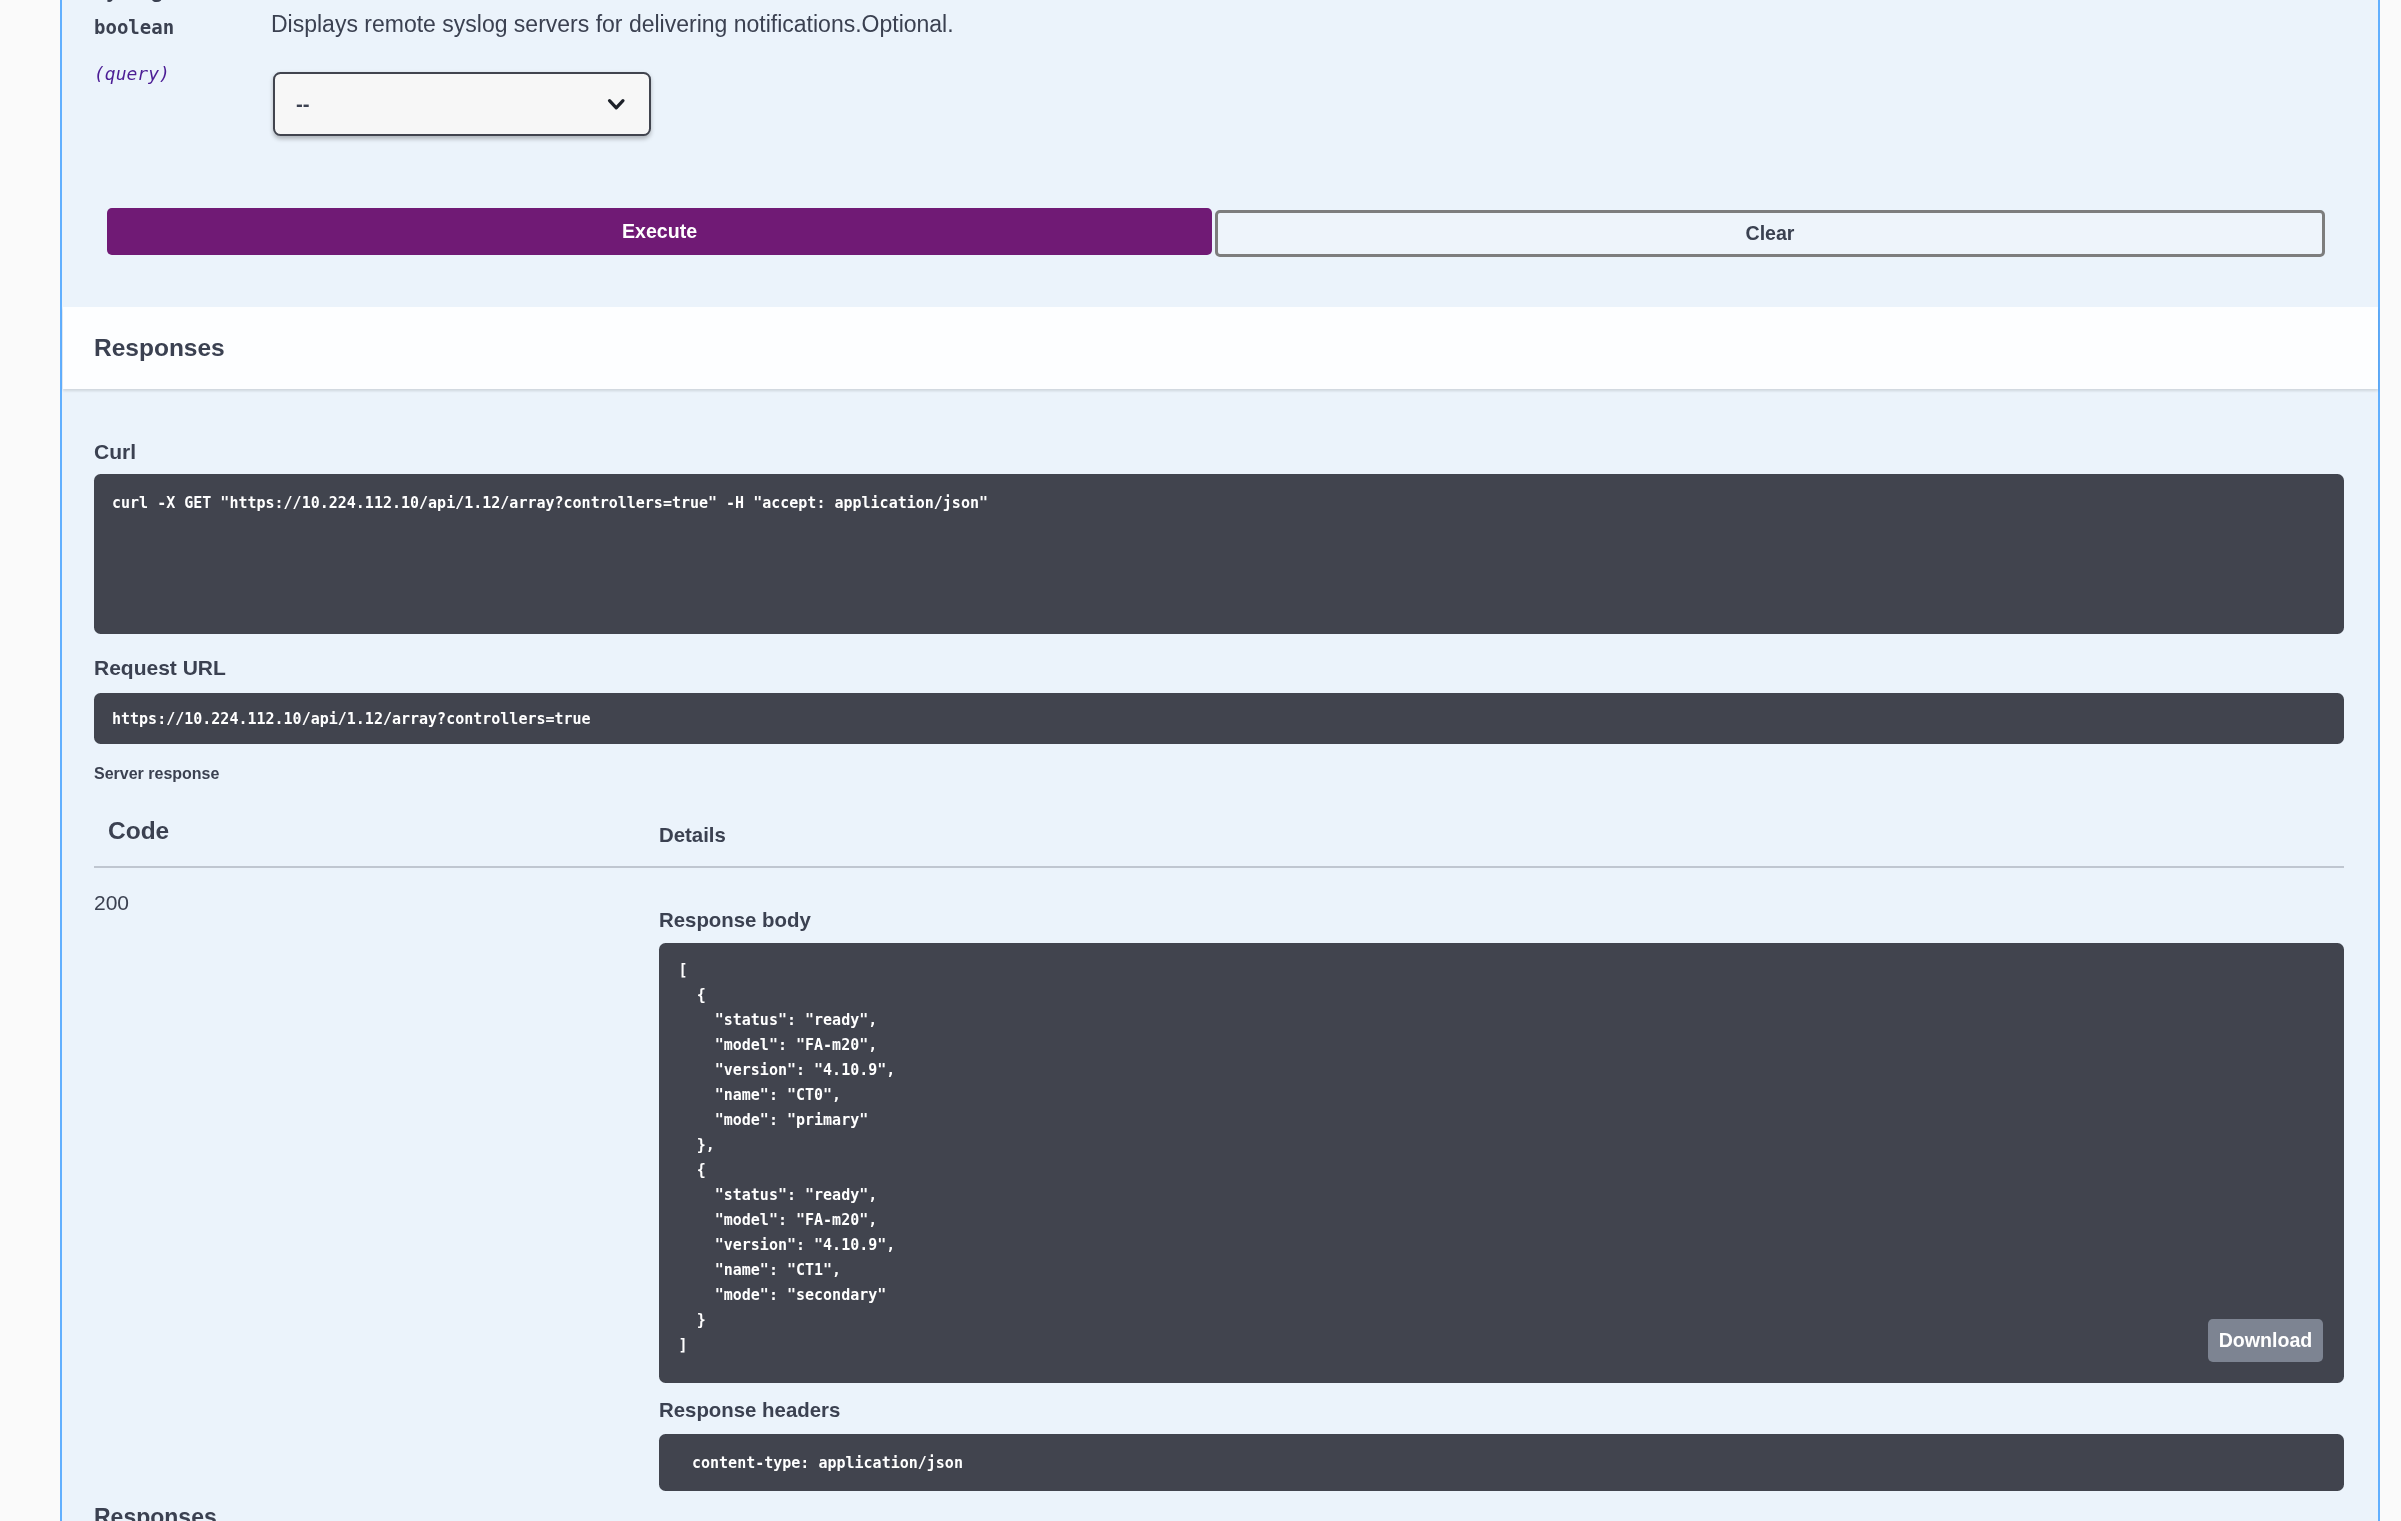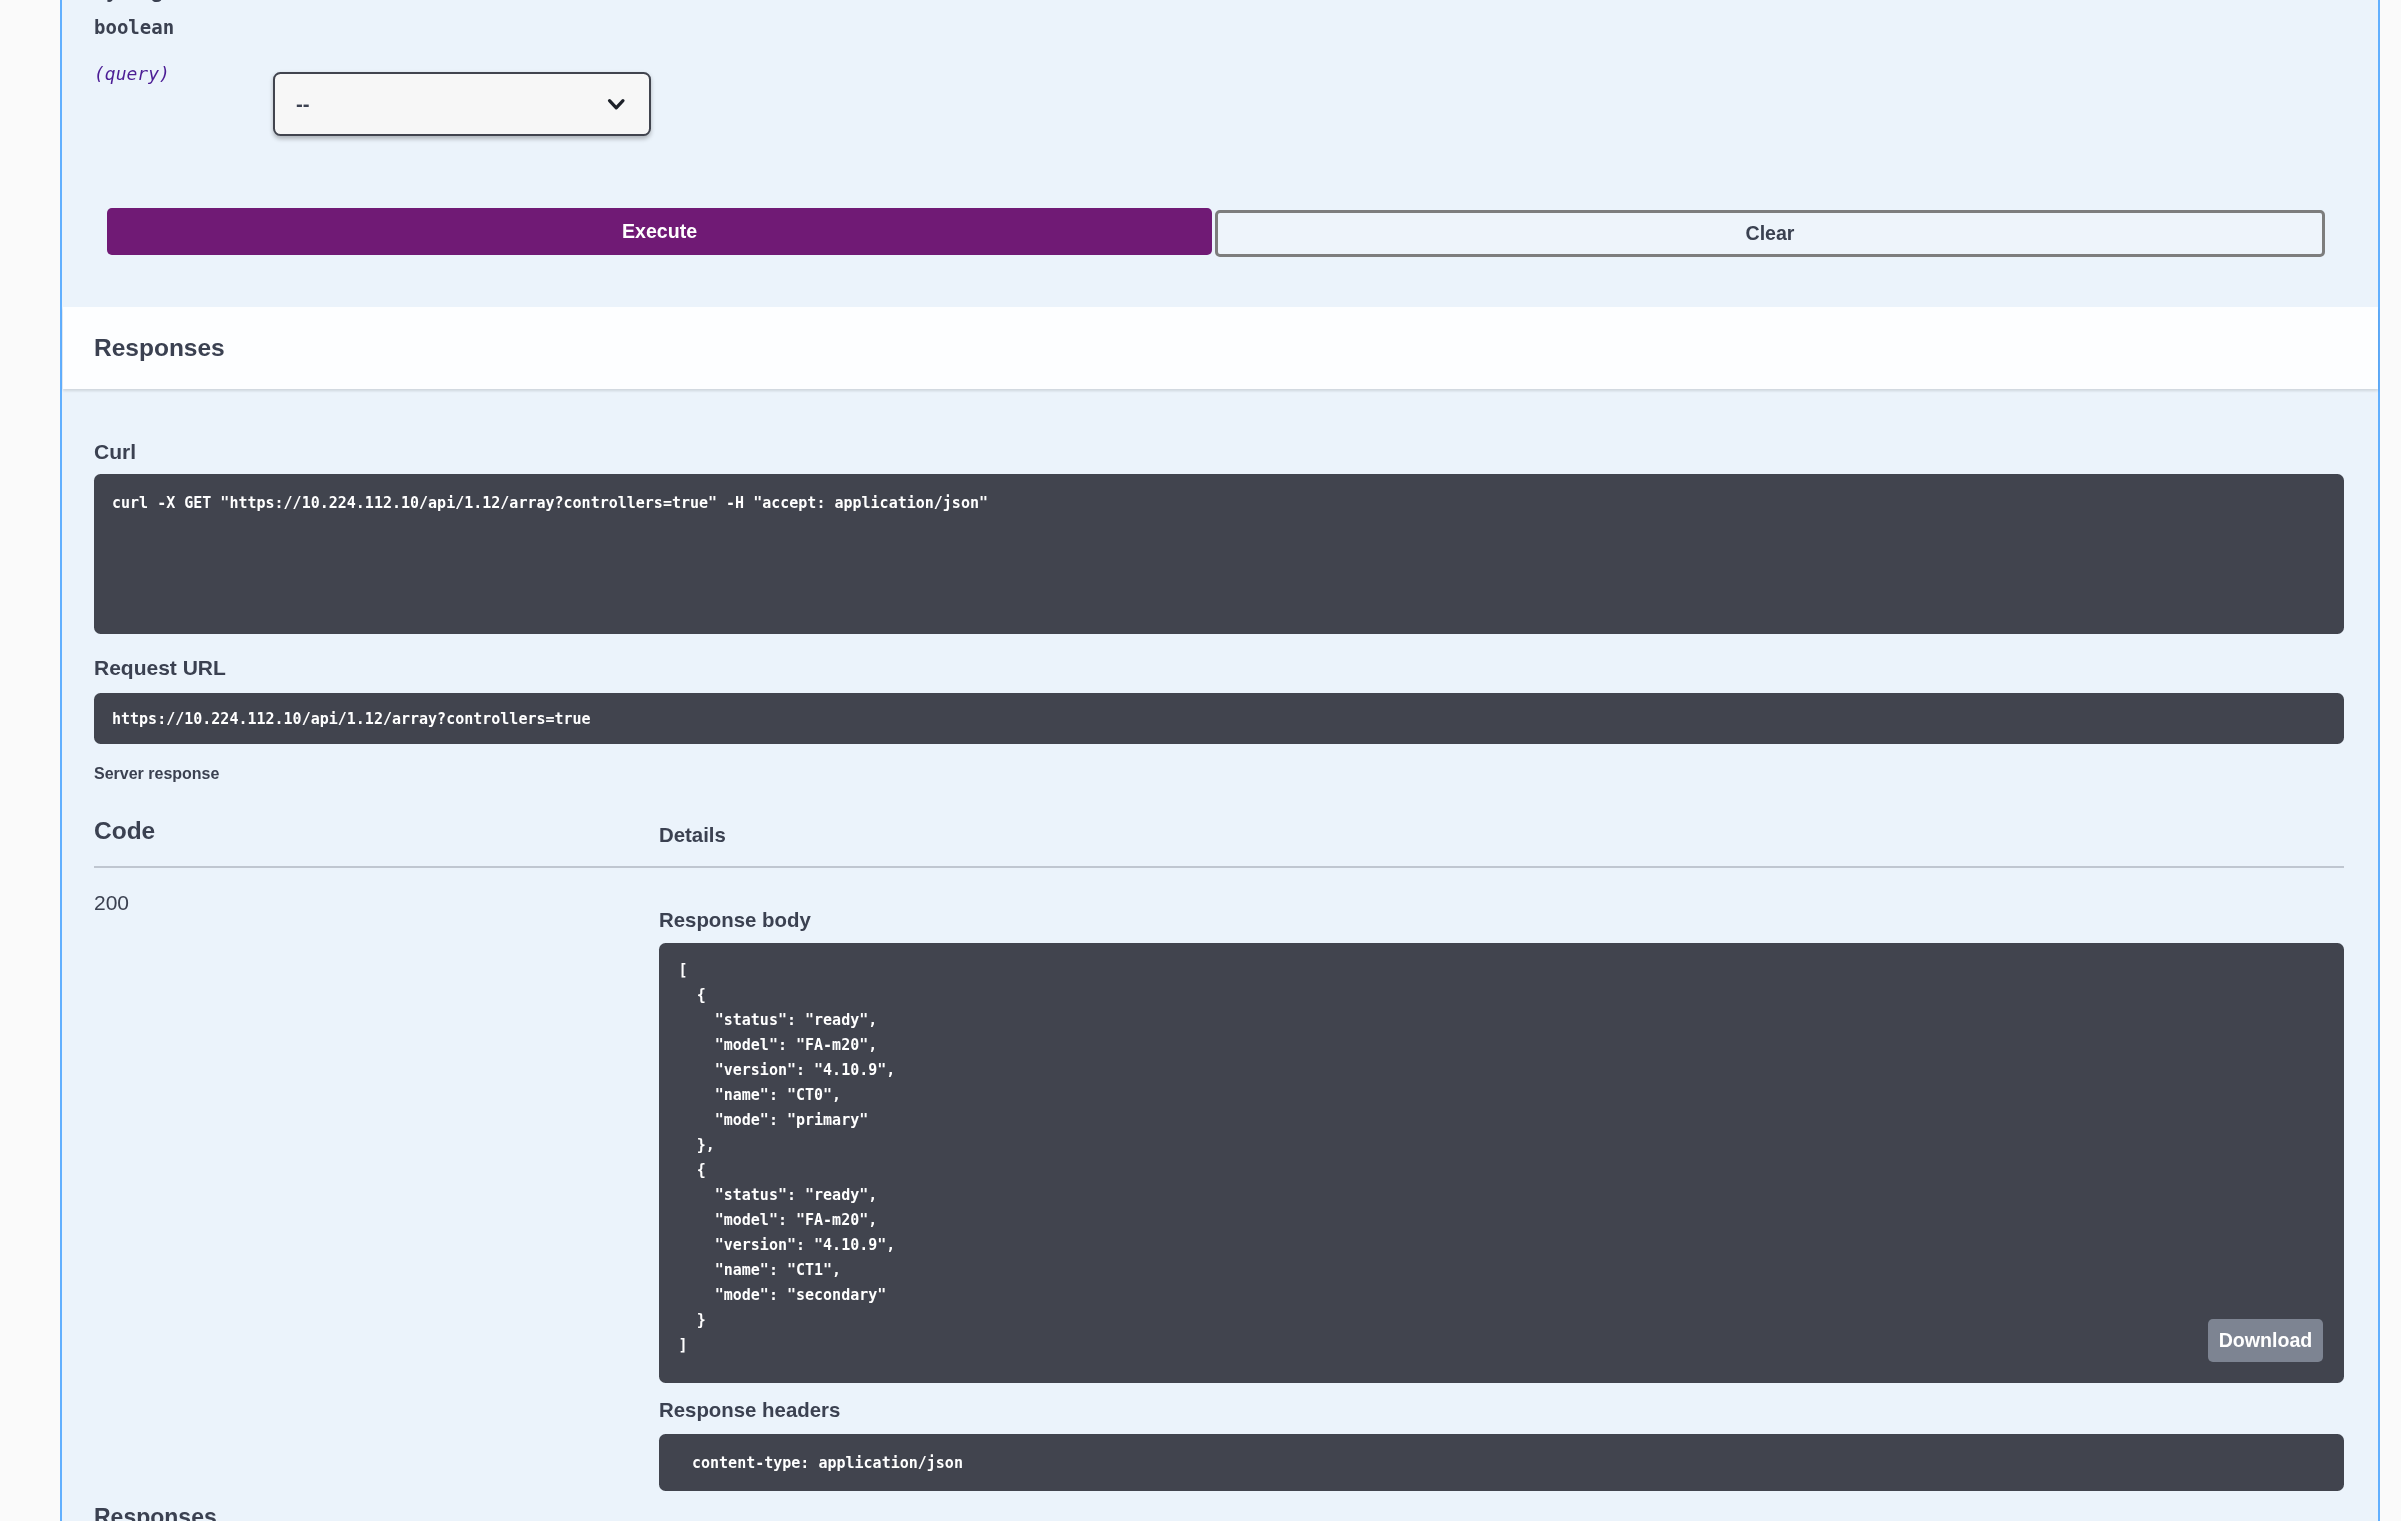--- a/index.html
+++ b/index.html
@@ -55,21 +55,21 @@
   .responses-band .title { margin-left:31px; font-size:24.5px; font-weight:bold; }
 
   .curl-label   { left:94px; top:440px;  font-size:21px; }
   .curl-block   { left:94px; top:474px;  width:2250px; height:160px; }
   .curl-block pre { margin:0; padding:19.6px 18px; white-space:pre; }
 
   .requrl-label { left:94px; top:656px;  font-size:21px; }
   .requrl-block { left:94px; top:693px;  width:2250px; height:51px; display:flex; align-items:center; padding-left:18px; }
 
   .srv-label    { left:94px; top:765px;  font-size:16px; }
-  .code-header  { left:94px; top:817px; font-size:24.5px; }
+  .code-header  { left:108px; top:817px; font-size:24.5px; }
   .details-header{ left:659px; top:824px; font-size:20.4px; }
   .tbl-divider  { left:94px; top:866px; width:2250px; height:1.6px; background:rgba(59,65,81,.25); }
   .status-code  { left:94px; top:891px; font-size:21px; }
 
   .rb-label     { left:659px; top:909px; font-size:20.4px; }
   .rb-block     { left:659px; top:943px; width:1685px; height:440px; }
   .rb-block pre { margin:0; padding:14.7px 19.6px; white-space:pre; line-height:25px; }
   .btn-download {
     position:absolute; right:21px; bottom:21px; width:115px; height:43px;
     background:#7d8492; border:none; border-radius:4.9px; color:#ffffff;
@@ -84,20 +84,21 @@
 </head>
 <body>
 
 <div class="stage">
 
   <div class="opblock-bg"></div>
 
   <div class="abs param-name">syslogserver</div>
   <div class="abs param-type mono">boolean</div>
   <div class="abs param-in mono">(query)</div>
+  <div class="abs param-desc">Displays remote syslog servers for delivering notifications.Optional.</div>
 
   <div class="abs param-select">
     <span class="value">--</span>
     <span style="display:flex;">
       <svg width="24.5" height="24.5" viewBox="0 0 20 20">
           <path d="M4.5 7 L10 13 L15.5 7" fill="none" stroke="#1d2129" stroke-width="2.6" stroke-linecap="round" stroke-linejoin="round"></path>
         </svg>
     </span>
   </div>
 

